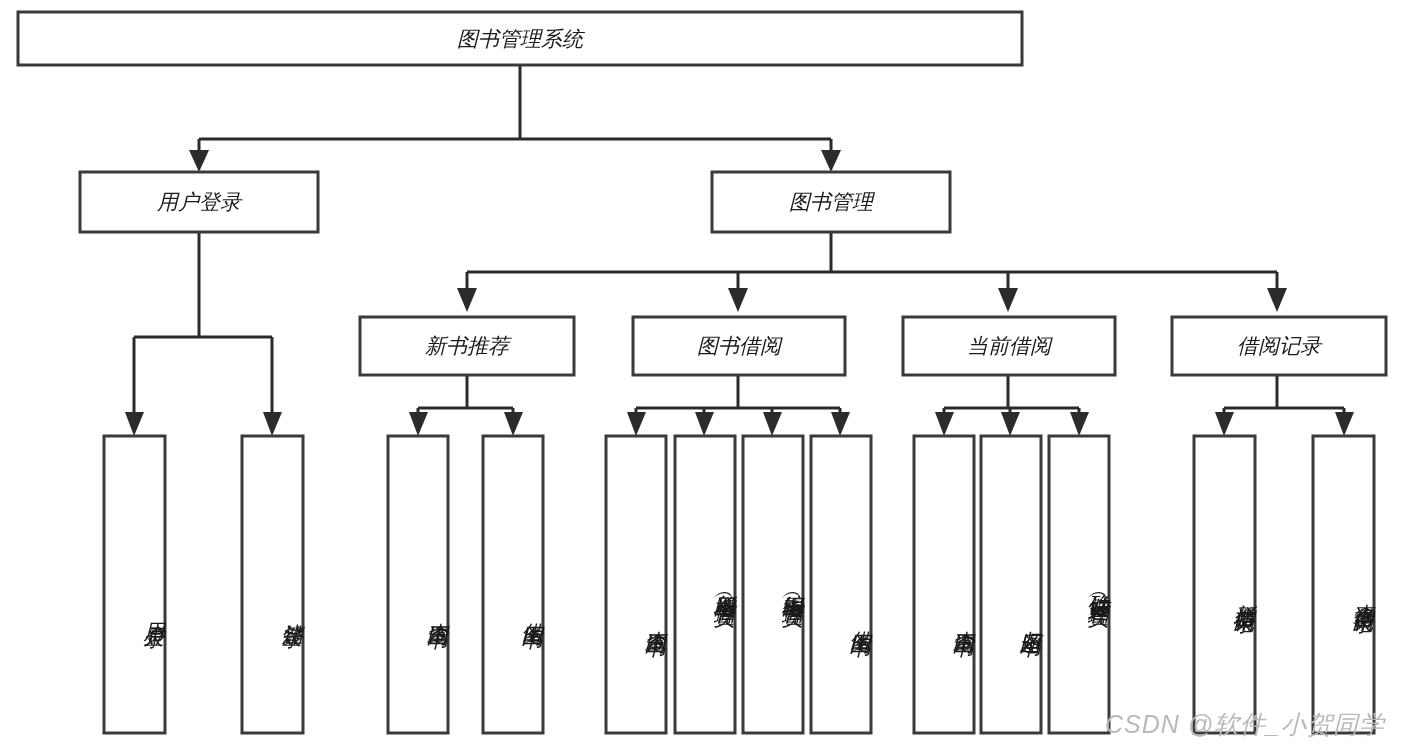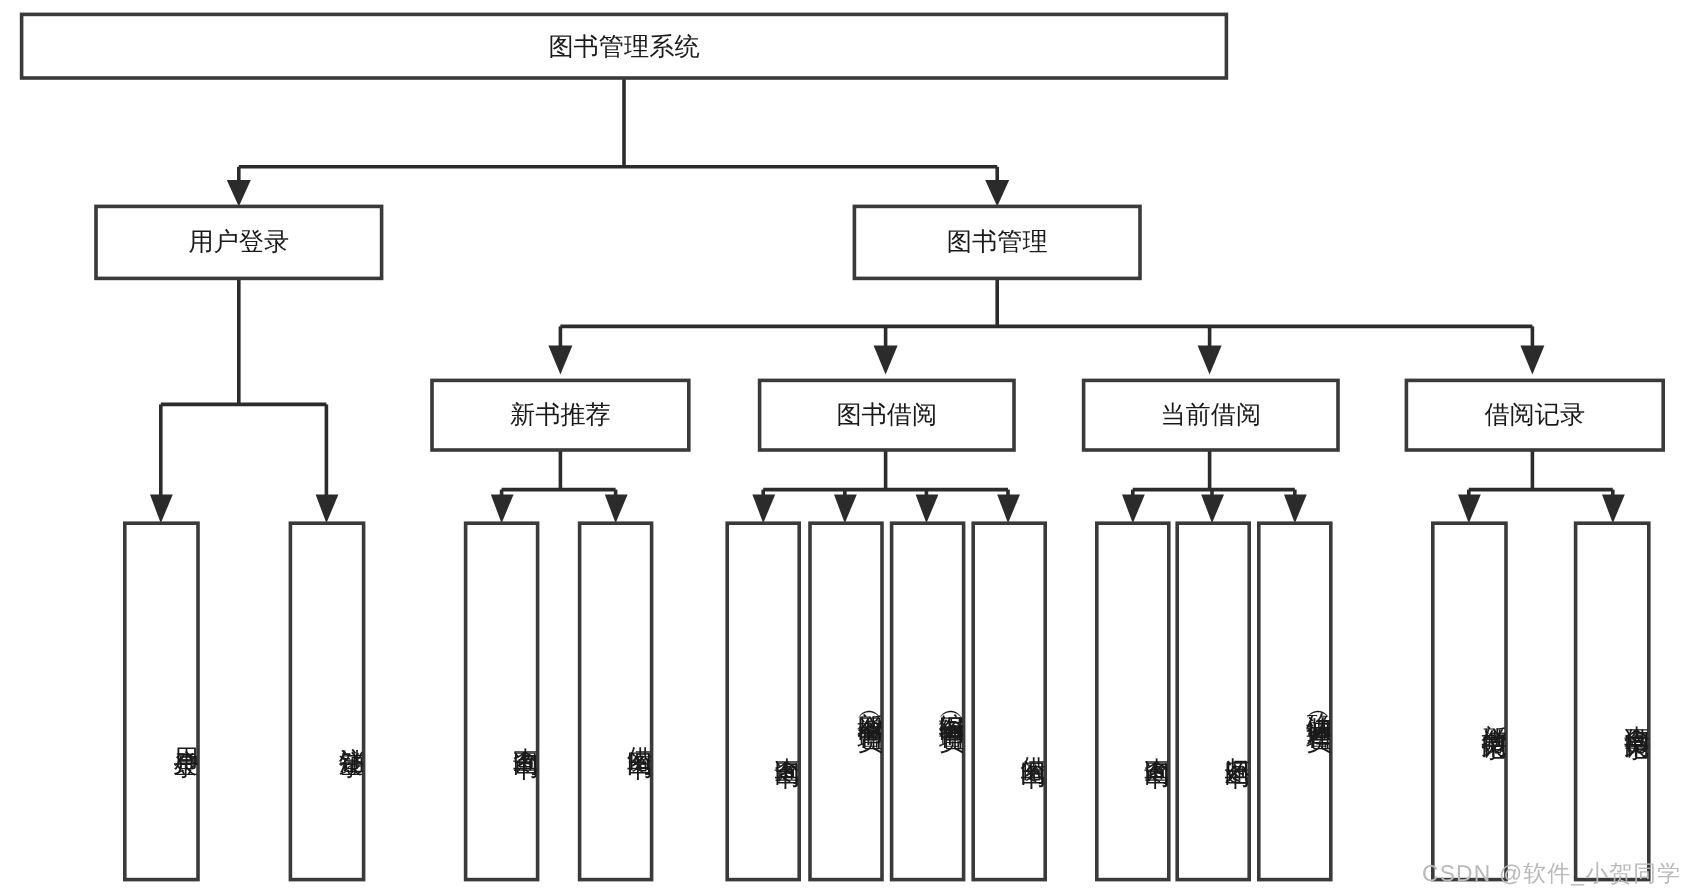--- a/index.html
+++ b/index.html
@@ -11,20 +11,21 @@
     width: 1405px;
     height: 747px;
     font-family: "Liberation Sans", "DejaVu Sans", sans-serif;
     overflow: hidden;
   }
   #diagram-root {
     position: relative;
     width: 1405px;
     height: 747px;
     background: #ffffff;
+    font-style: italic;
   }
   svg.diagram {
     position: absolute;
     left: 0;
     top: 0;
     width: 1405px;
     height: 747px;
   }
   .node-box {
     fill: #ffffff;
@@ -56,24 +57,24 @@
     letter-spacing: 2px;
     line-height: 1;
     white-space: nowrap;
     display: flex;
     align-items: flex-start;
     justify-content: center;
     pointer-events: none;
   }
   .watermark {
     position: absolute;
-    right: 4px;
+    right: 20px;
     bottom: 6px;
     font-family: "Liberation Sans", "DejaVu Sans", sans-serif;
-    font-size: 19px;
+    font-size: 25px;
     color: #b9b9b9;
     letter-spacing: 1px;
     white-space: nowrap;
   }
 </style>
 </head>
 <body>
 
 <div id="diagram-root">
 

